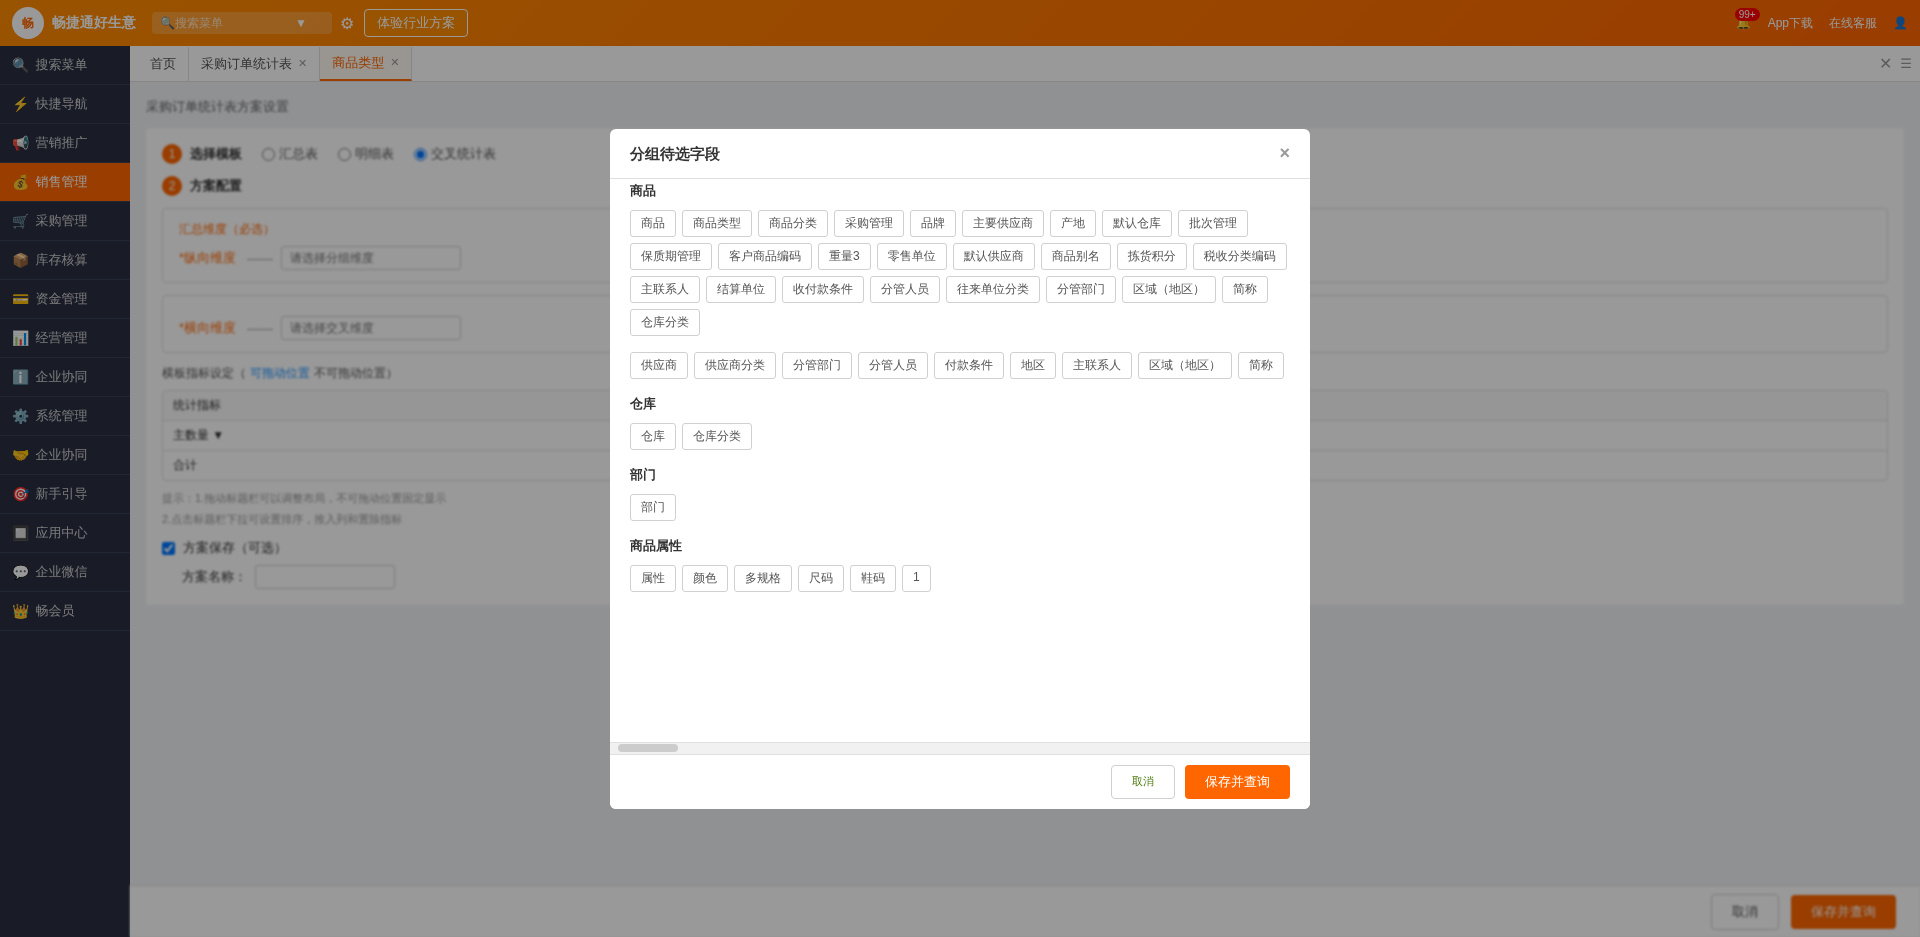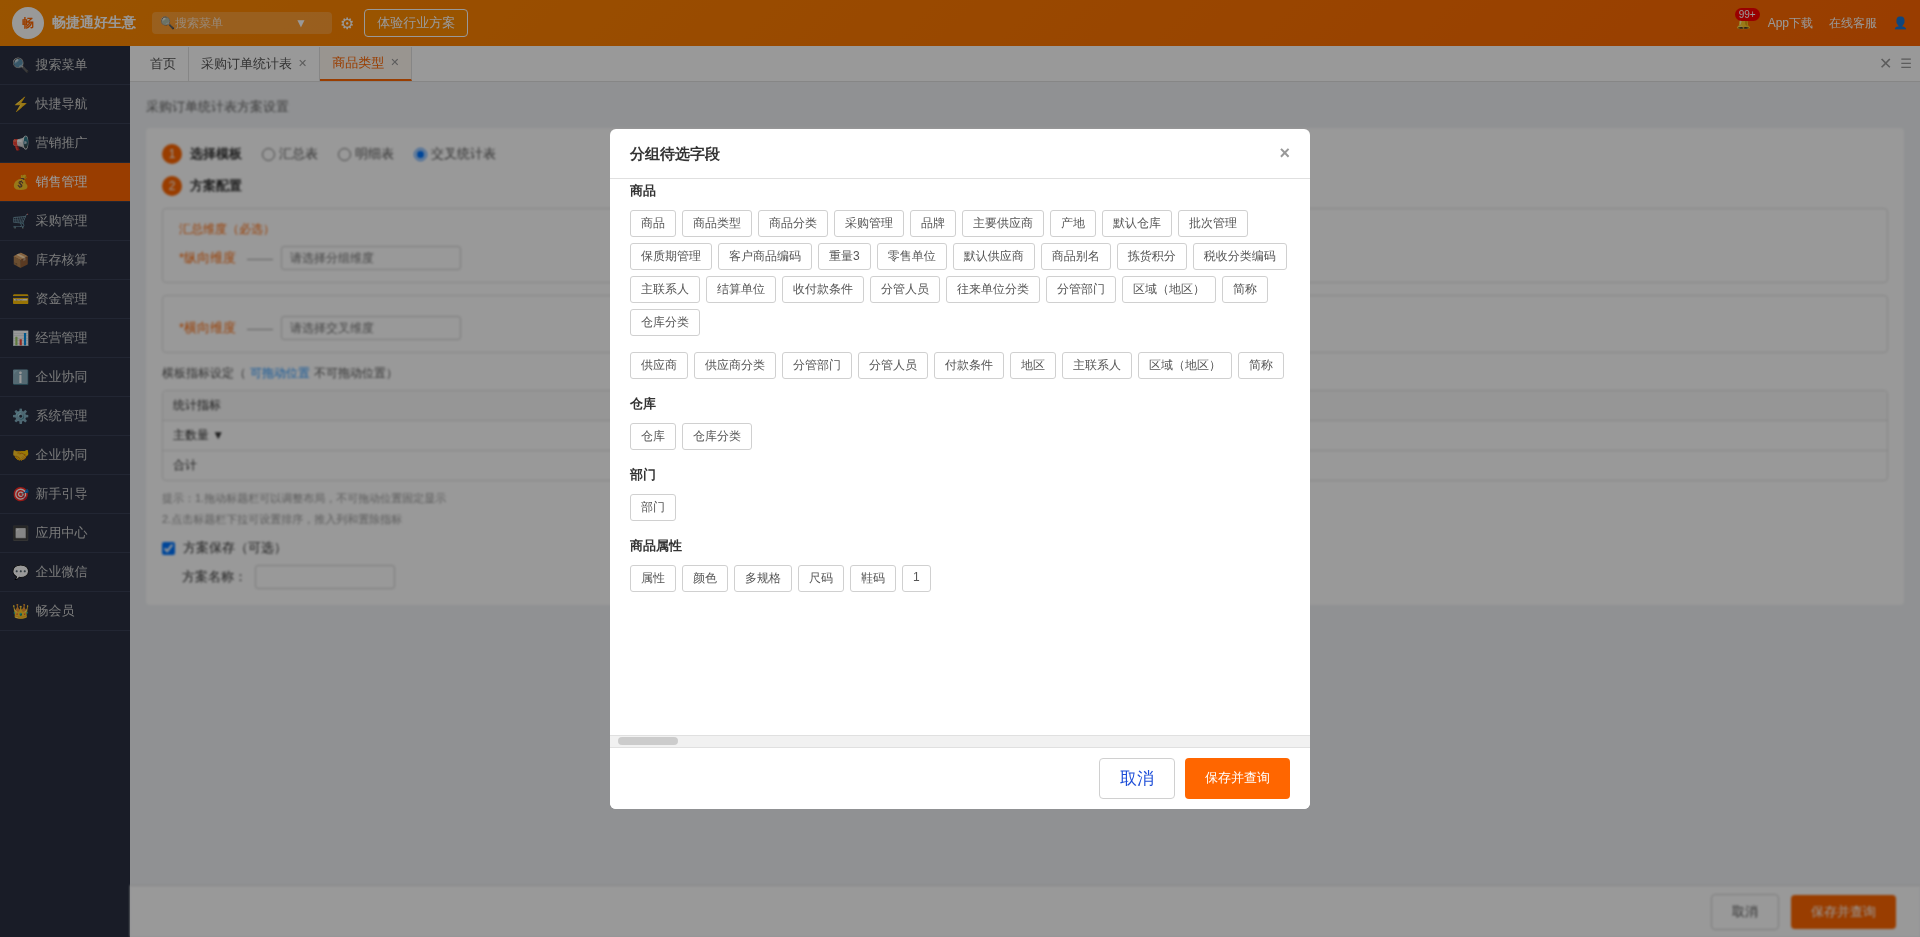--- a/index.html
+++ b/index.html
@@ -169,21 +169,21 @@
     .template-radios { display: flex; gap: 20px; align-items: center; }
     .radio-item { display: flex; align-items: center; gap: 4px; font-size: 13px; color: #555; cursor: pointer; }
     .radio-item input { cursor: pointer; }
 
     .config-section { border: 1px solid #e0e0e0; border-radius: 4px; padding: 12px 16px; margin-bottom: 12px; }
     .config-label { color: #ff6600; font-size: 12px; }
     .config-row { display: flex; align-items: center; gap: 8px; margin-top: 8px; }
 
     .btn-cancel {
       padding: 8px 20px; border: 1px solid #d0d0d0; background: white;
-      border-radius: 4px; cursor: pointer; font-size: 17px; color: #1d4ed8;
+      border-radius: 4px; cursor: pointer; font-size: 11px; color: #4d7c0f;
     }
     .btn-save {
       padding: 8px 20px; background: #ff6600; color: white;
       border: none; border-radius: 4px; cursor: pointer; font-size: 13px;
     }
 
     .horizontal-scroll-bar {
       height: 12px; background: #f1f1f1;
       border-top: 1px solid #e0e0e0;
       display: flex; align-items: center;

